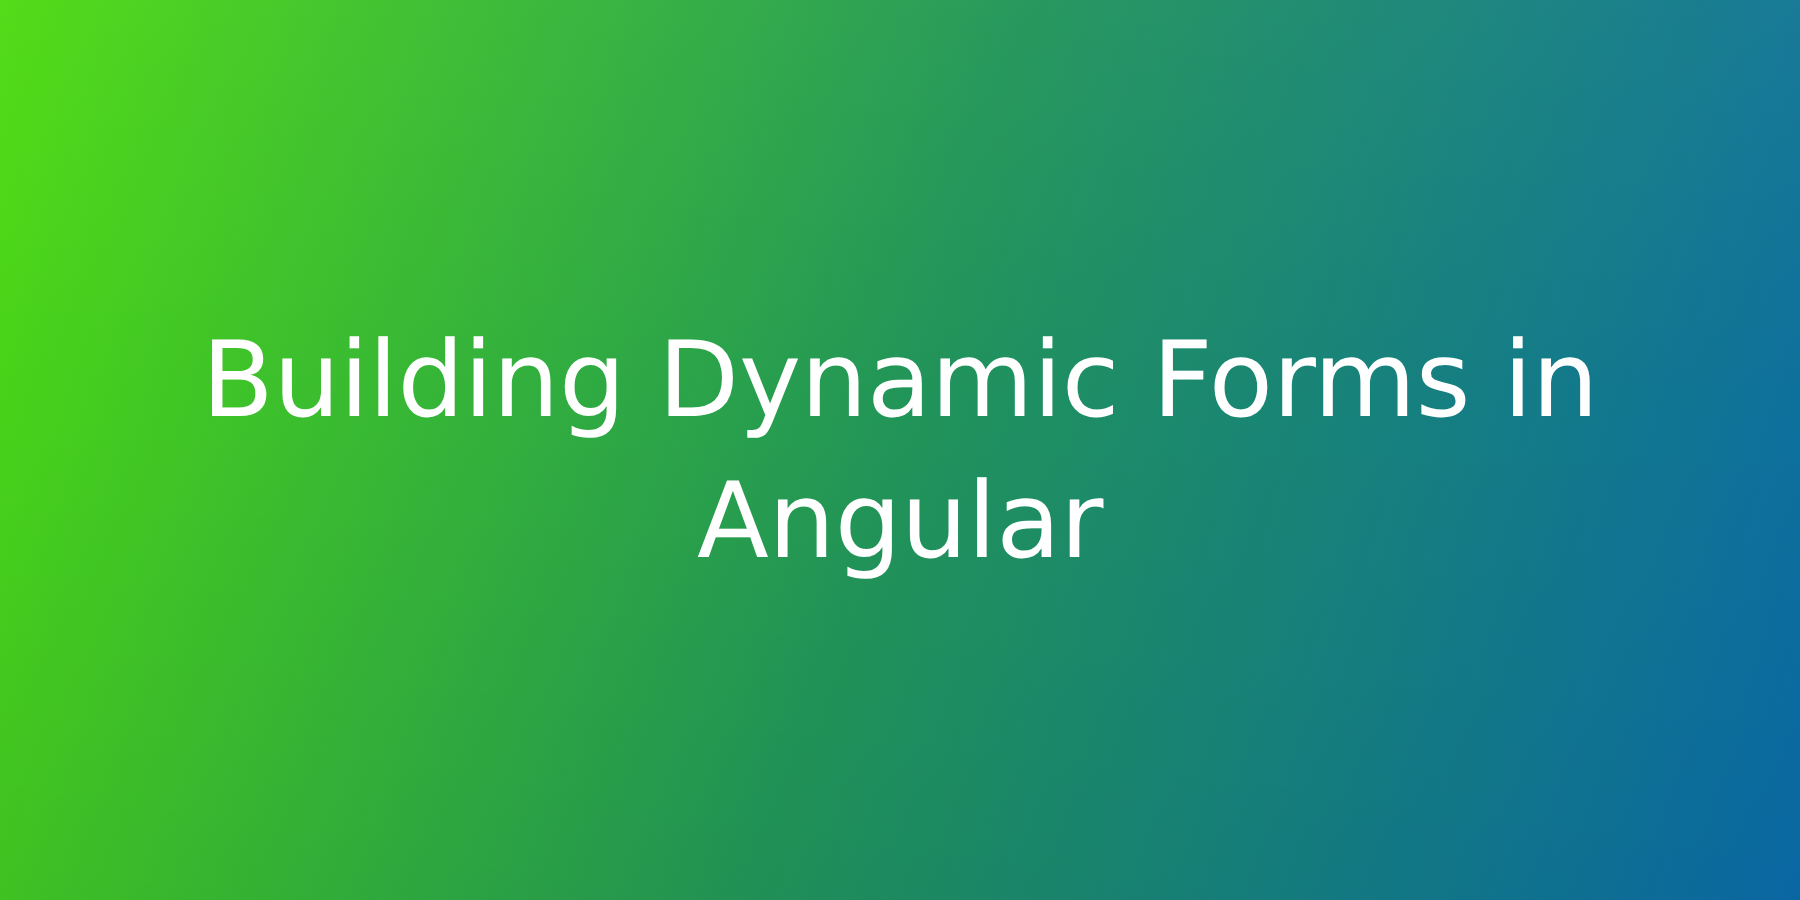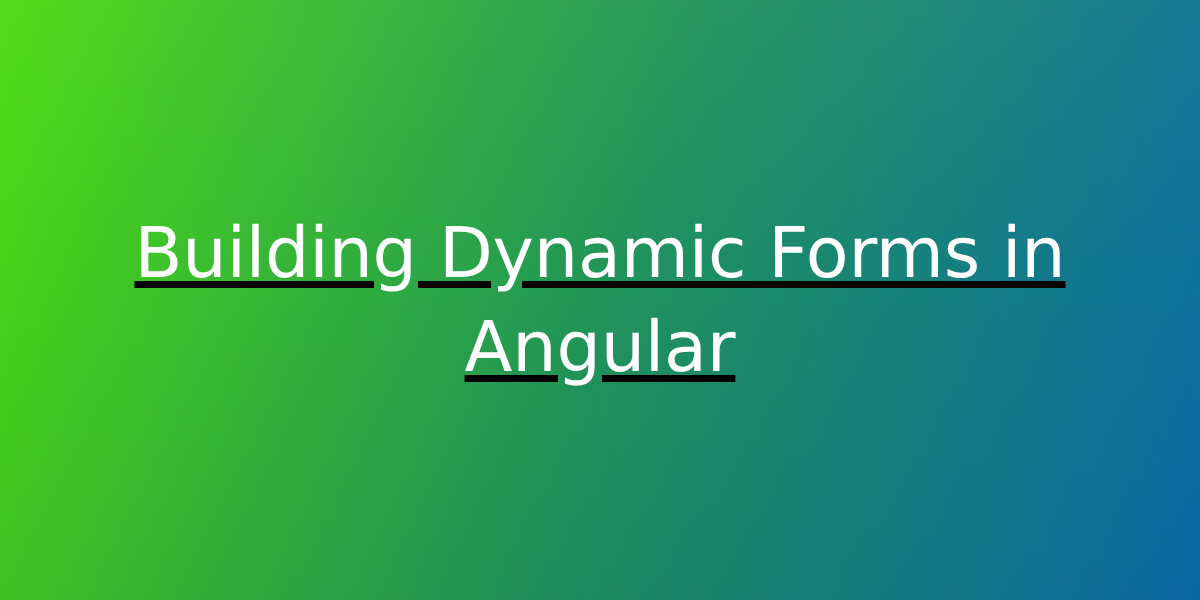--- a/index.html
+++ b/index.html
@@ -56,21 +56,20 @@
   }
 
   #banner-content {
     position: absolute;
     inset: 0;
     display: flex;
     align-items: center;
     justify-content: center;
     padding: 0 70px;
     box-sizing: border-box;
-    text-decoration: underline;
   }
 
   #banner-title {
     margin: 0;
     width: 100%;
     text-align: center;
     color: #ffffff;
     font-family: "DejaVu Sans", sans-serif;
     font-size: 70px;
     font-weight: 400;

